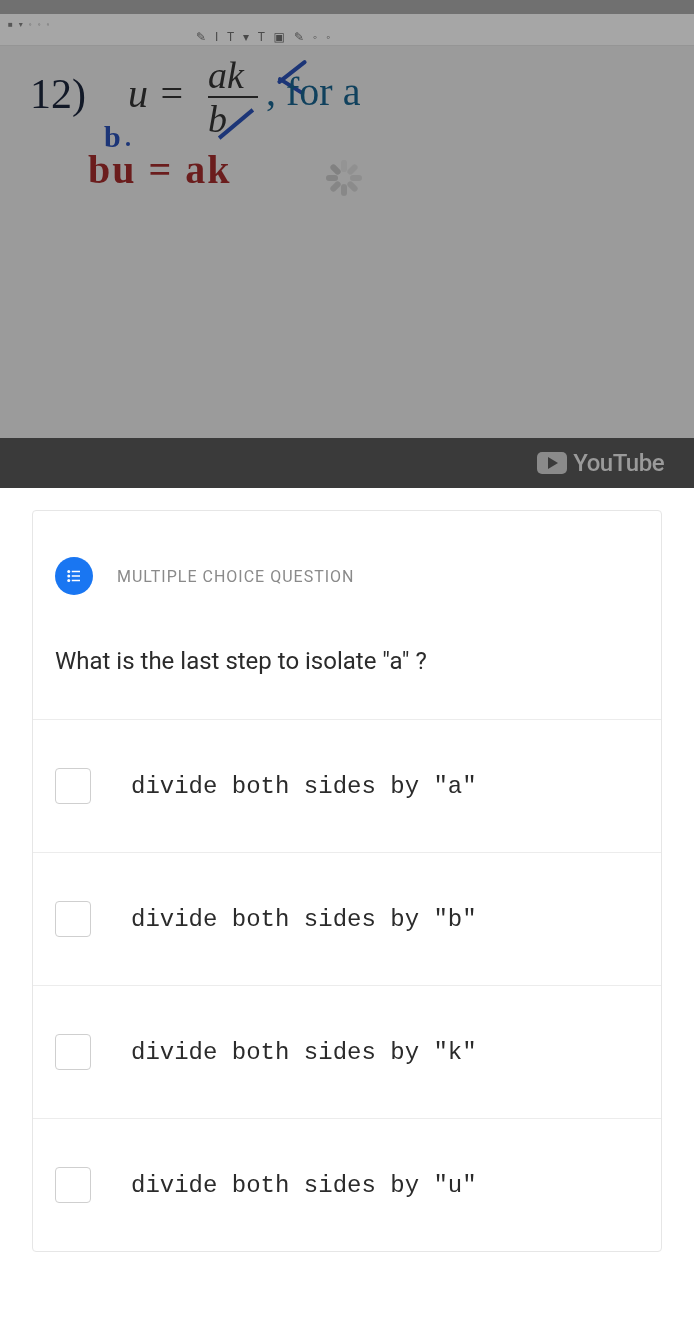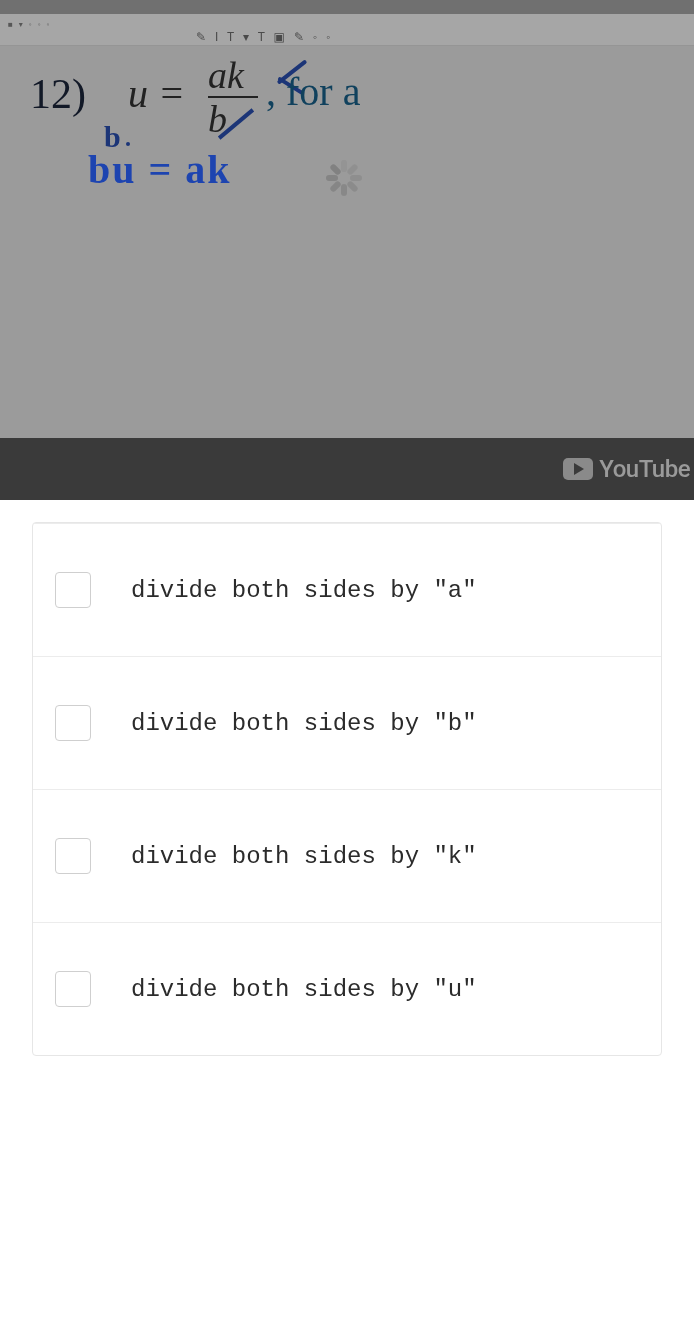--- a/index.html
+++ b/index.html
@@ -144,21 +144,21 @@
     position:absolute;
     left:96px; top:82px;
     width:4px;height:4px;border-radius:50%;
     background:#1b3b8f;
   }
   .eq-hand {
     position:absolute;
     left:88px; top:146px;
     font-family: "Comic Sans MS", cursive;
     font-size:40px;
-    color:#1d4ed8;
+    color:#7f1d1d;
     font-weight:600;
     letter-spacing:2px;
   }
   .spinner {
     position:absolute;
     left:324px; top:158px;
     width:40px; height:40px;
   }
   .spinner div {
     position:absolute;
@@ -179,26 +179,26 @@
 
   
   .video-dim {
     position:absolute; inset:0;
     background: rgba(40,40,40,0.18);
     pointer-events:none;
   }
 
   .youtube-bar {
     width:694px;
-    height:62px;
+    height:50px;
     background:#3a3a3a;
     display:flex;
     align-items:center;
     justify-content:flex-end;
-    padding-right:4px;
+    padding-right:30px;
   }
   .yt-logo {
     display:flex;
     align-items:center;
     gap:6px;
   }
   .yt-play {
     width:30px;height:22px;
     background:#8a8a8a;
     border-radius:5px;
@@ -330,20 +330,34 @@
 <div class="youtube-bar">
   <div class="yt-logo">
     <div class="yt-play"></div>
     <span class="yt-text">YouTube</span>
   </div>
 </div>
 
 <div class="page-bg">
   <div class="content-gap"></div>
   <div class="question-card">
+    <div class="card-header">
+      <div class="badge">
+        <svg viewBox="0 0 24 24">
+            <circle cx="5" cy="6" r="2"></circle>
+            <rect x="9" y="5" width="11" height="2"></rect>
+            <circle cx="5" cy="12" r="2"></circle>
+            <rect x="9" y="11" width="11" height="2"></rect>
+            <circle cx="5" cy="18" r="2"></circle>
+            <rect x="9" y="17" width="11" height="2"></rect>
+          </svg>
+      </div>
+      <div class="question-type">MULTIPLE CHOICE QUESTION</div>
+    </div>
+    <div class="question-text">What is the last step to isolate "a" ?</div>
 
     <div class="option-row">
       <div class="checkbox"></div>
       <div class="option-label">divide both sides by "a"</div>
     </div>
     <div class="option-row">
       <div class="checkbox"></div>
       <div class="option-label">divide both sides by "b"</div>
     </div>
     <div class="option-row">

